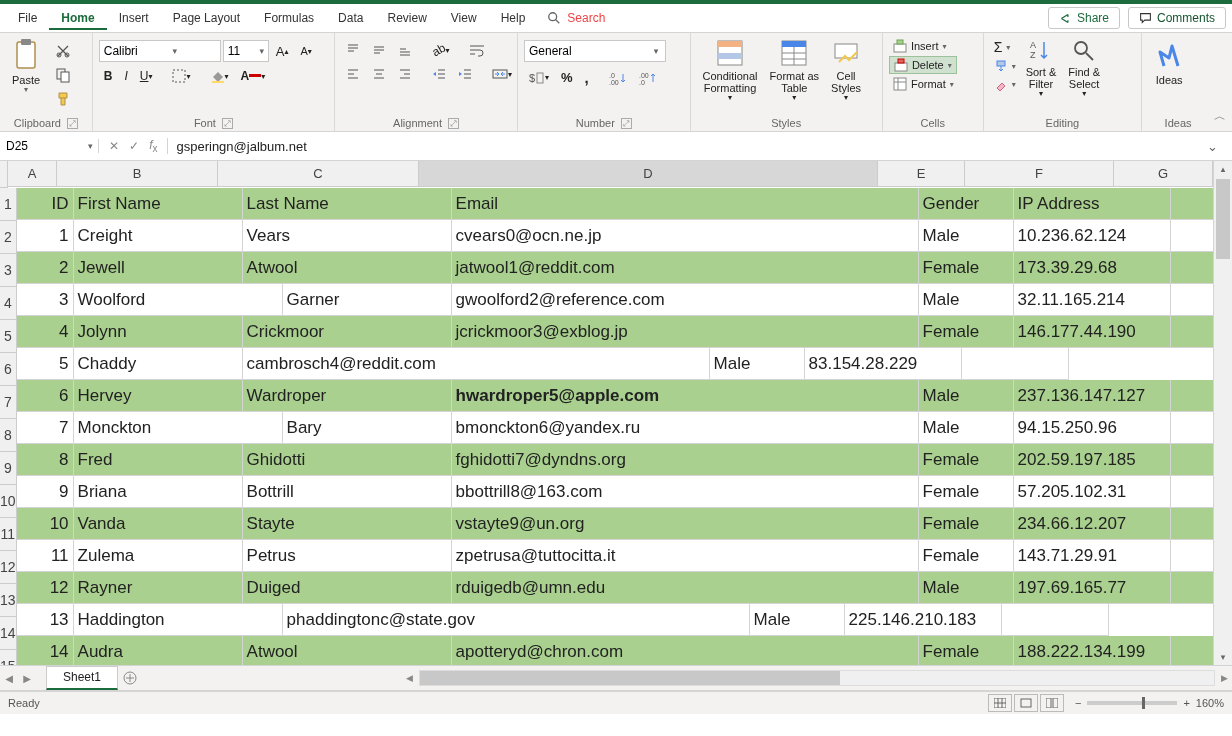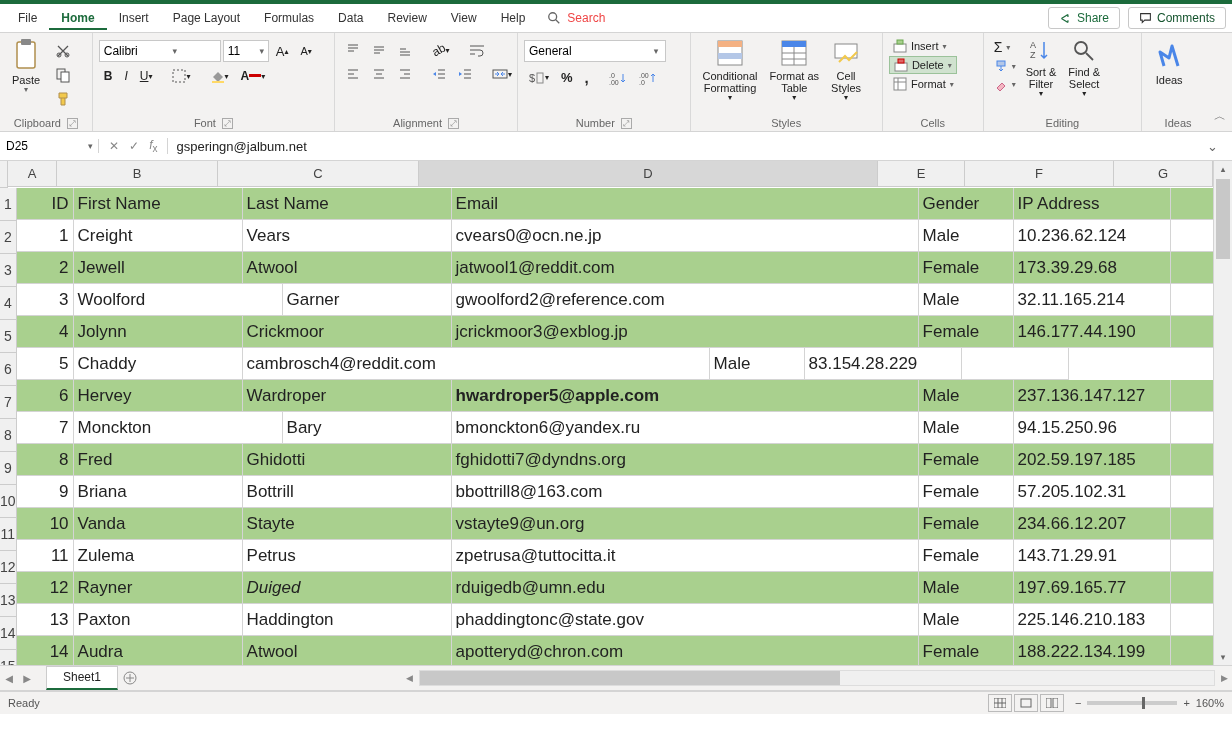--- a/index.html
+++ b/index.html
@@ -642,29 +642,28 @@
             <div class="cell" style="width: 160px;">Zulema</div>
             <div class="cell" style="width: 200px;">Petrus</div>
             <div class="cell" style="width: 458px;">zpetrusa@tuttocitta.it</div>
             <div class="cell" style="width: 86px;">Female</div>
             <div class="cell" style="width: 148px;">143.71.29.91</div>
             <div class="cell" style="width: 98px;"></div>
           </div>
           <div class="row">
             <div class="cell stripe right" style="width: 48px;">12</div>
             <div class="cell stripe" style="width: 160px;">Rayner</div>
-            <div class="cell stripe" style="width: 200px; font-style: italic;">Duiged</div>
+            <div class="cell stripe" style="width: 200px;">Duiged</div>
             <div class="cell stripe" style="width: 458px;">rduigedb@umn.edu</div>
             <div class="cell stripe" style="width: 86px;">Male</div>
             <div class="cell stripe" style="width: 148px;">197.69.165.77</div>
             <div class="cell stripe" style="width: 98px;"></div>
           </div>
           <div class="row">
             <div class="cell right" style="width: 48px;">13</div>
-            <div class="cell" style="width: 160px;">Paxton</div>
             <div class="cell" style="width: 200px;">Haddington</div>
             <div class="cell" style="width: 458px;">phaddingtonc@state.gov</div>
             <div class="cell" style="width: 86px;">Male</div>
             <div class="cell" style="width: 148px;">225.146.210.183</div>
             <div class="cell" style="width: 98px;"></div>
           </div>
           <div class="row">
             <div class="cell stripe right" style="width: 48px;">14</div>
             <div class="cell stripe" style="width: 160px;">Audra</div>
             <div class="cell stripe" style="width: 200px;">Atwool</div>

